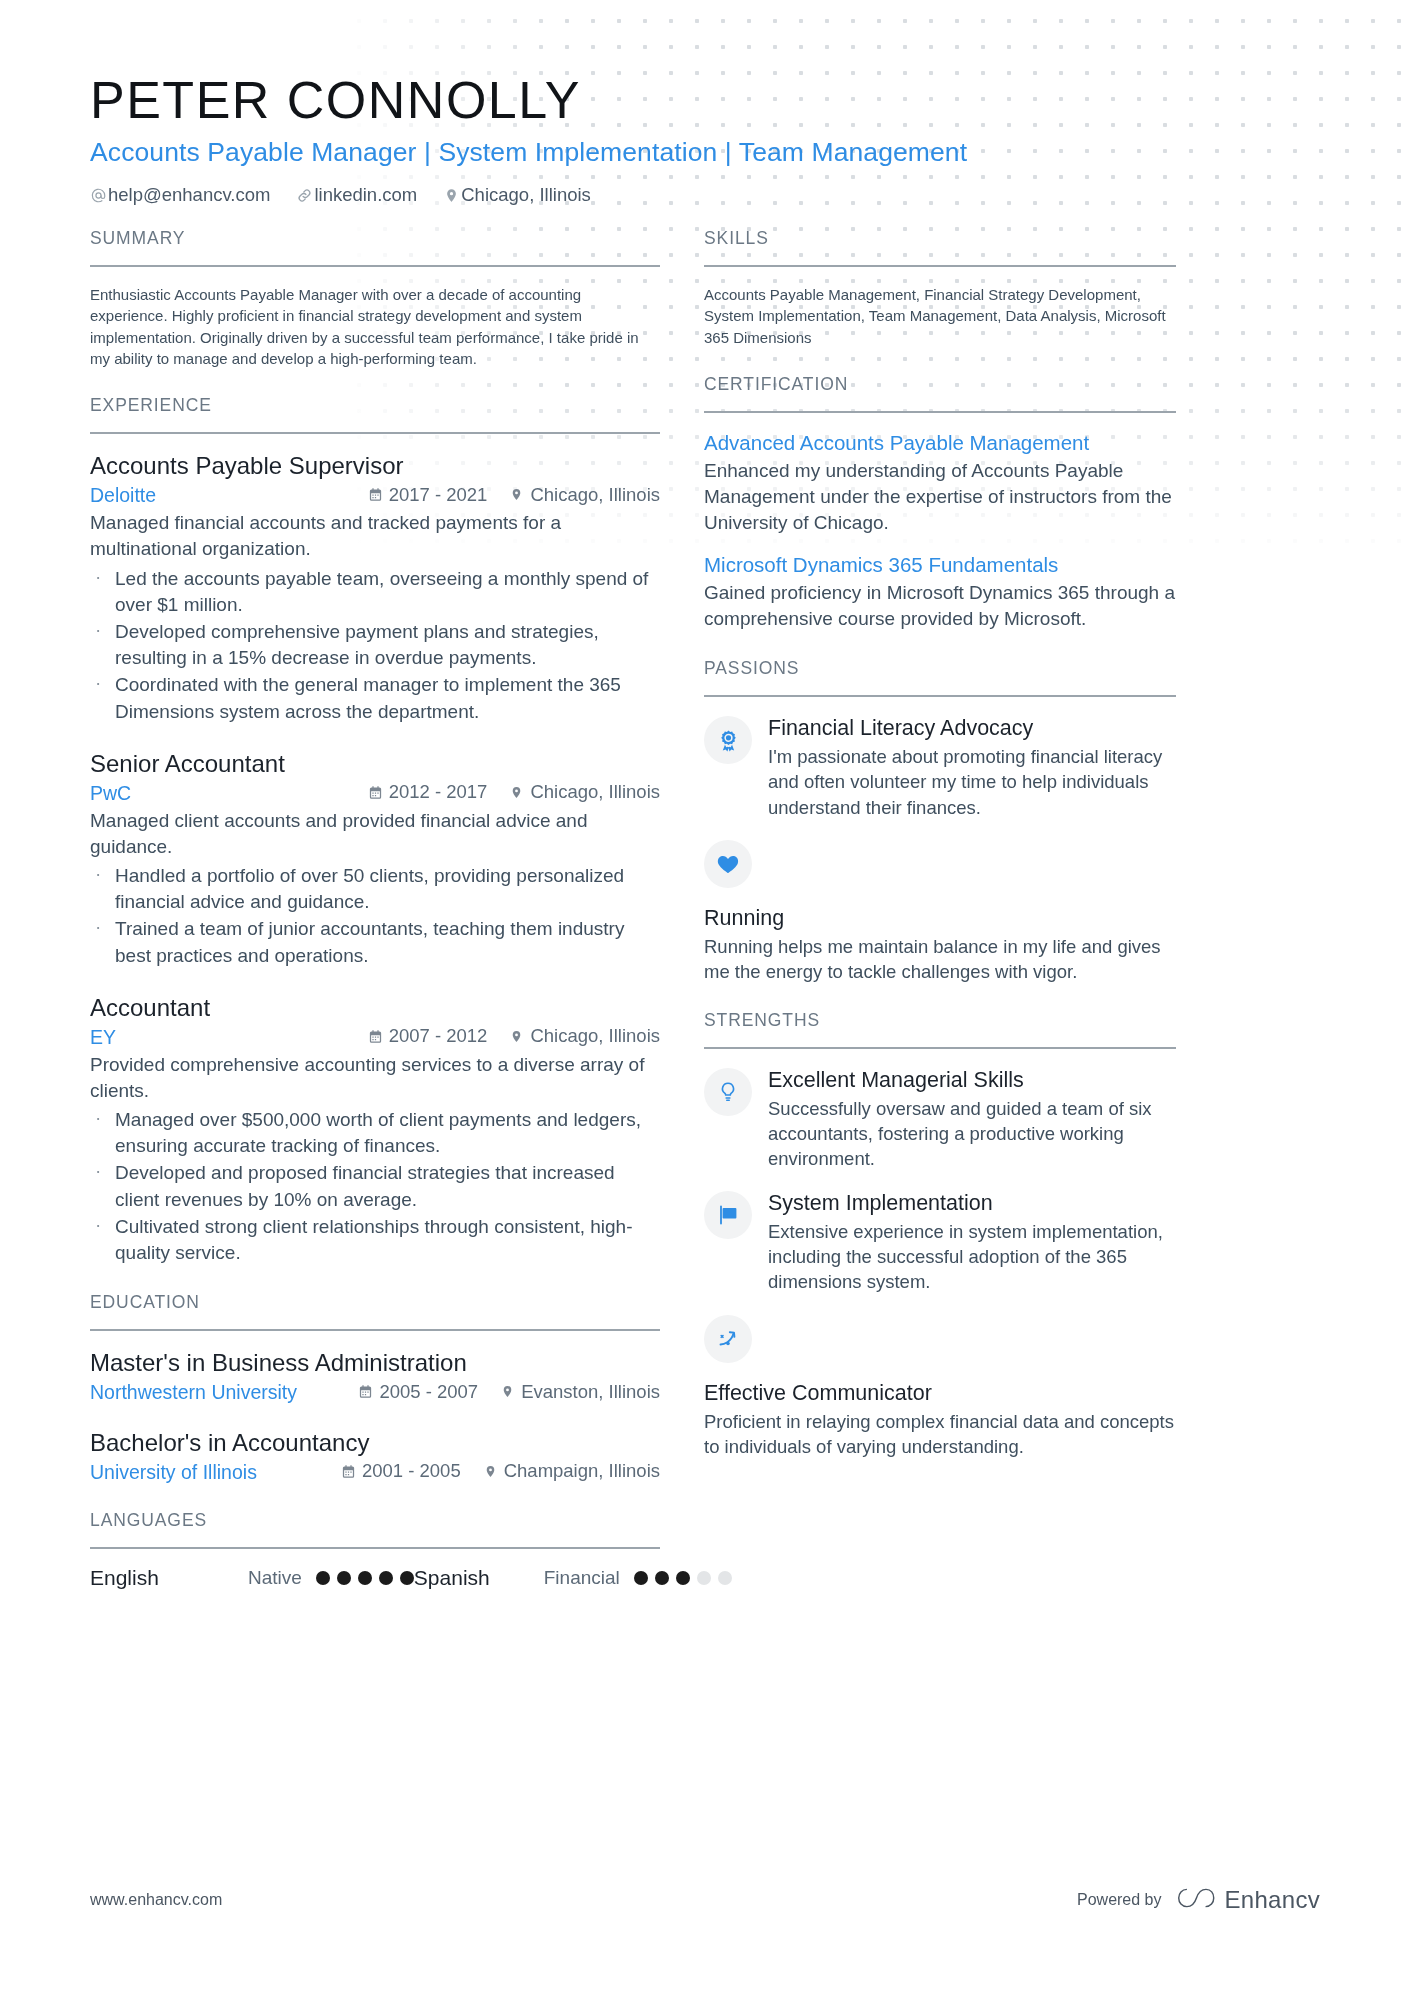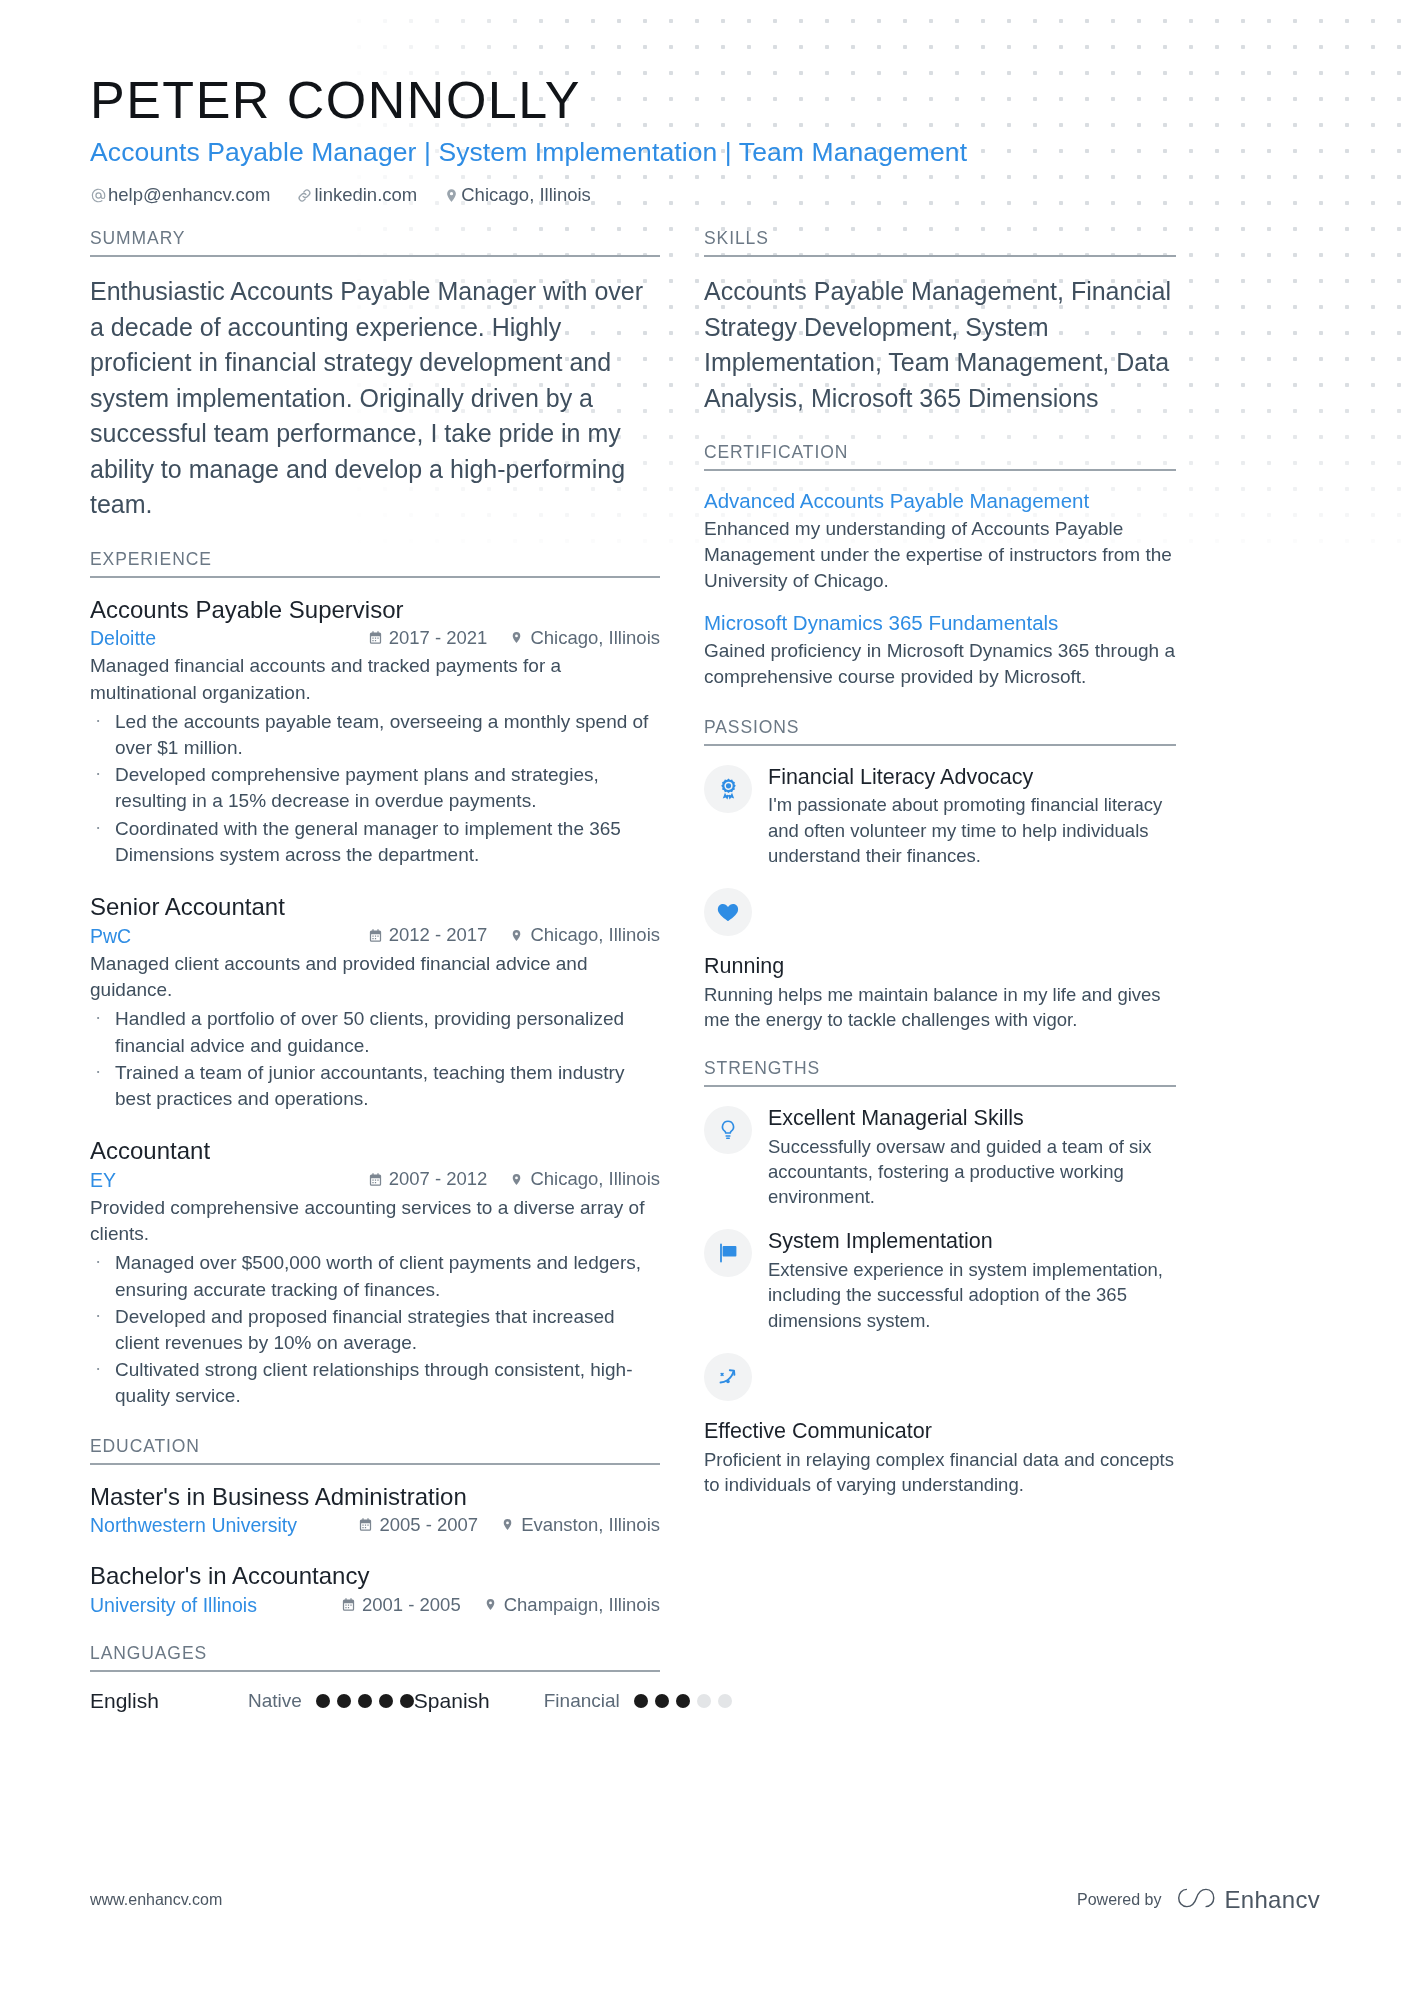--- a/index.html
+++ b/index.html
@@ -112,27 +112,27 @@
   .col-right { width: 472px; flex: 0 0 472px; }
 
   
   .sec { margin-top: 0; }
   .sec + .sec { margin-top: 26px; }
   .sec-title {
     font-size: 17.5px;
     letter-spacing: 0.9px;
     color: #6b7885;
     font-weight: 400;
-    padding-bottom: 6px;
+    padding-bottom: 16px;
     border-bottom: 2px solid #9ba4ac;
     margin-bottom: 17px;
   }
 
   .body-text {
-    font-size: 25px;
+    font-size: 15px;
     line-height: 1.42;
     color: #3f4f5e;
   }
 
   
   .entry { margin-bottom: 24px; }
   .entry:last-child { margin-bottom: 0; }
   .entry-title {
     font-size: 24px;
     color: #1b222b;

